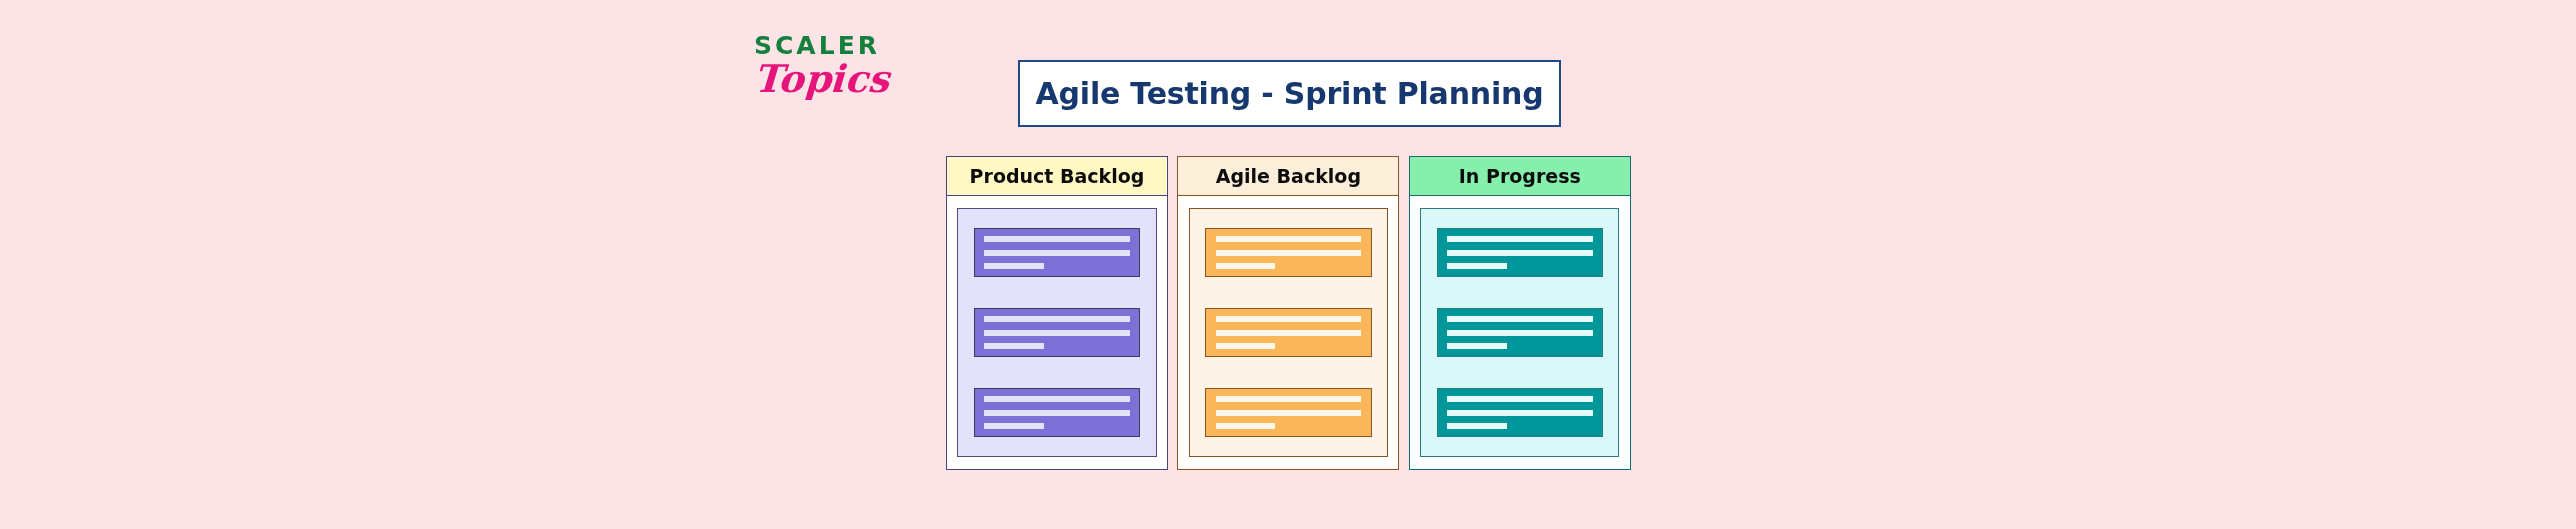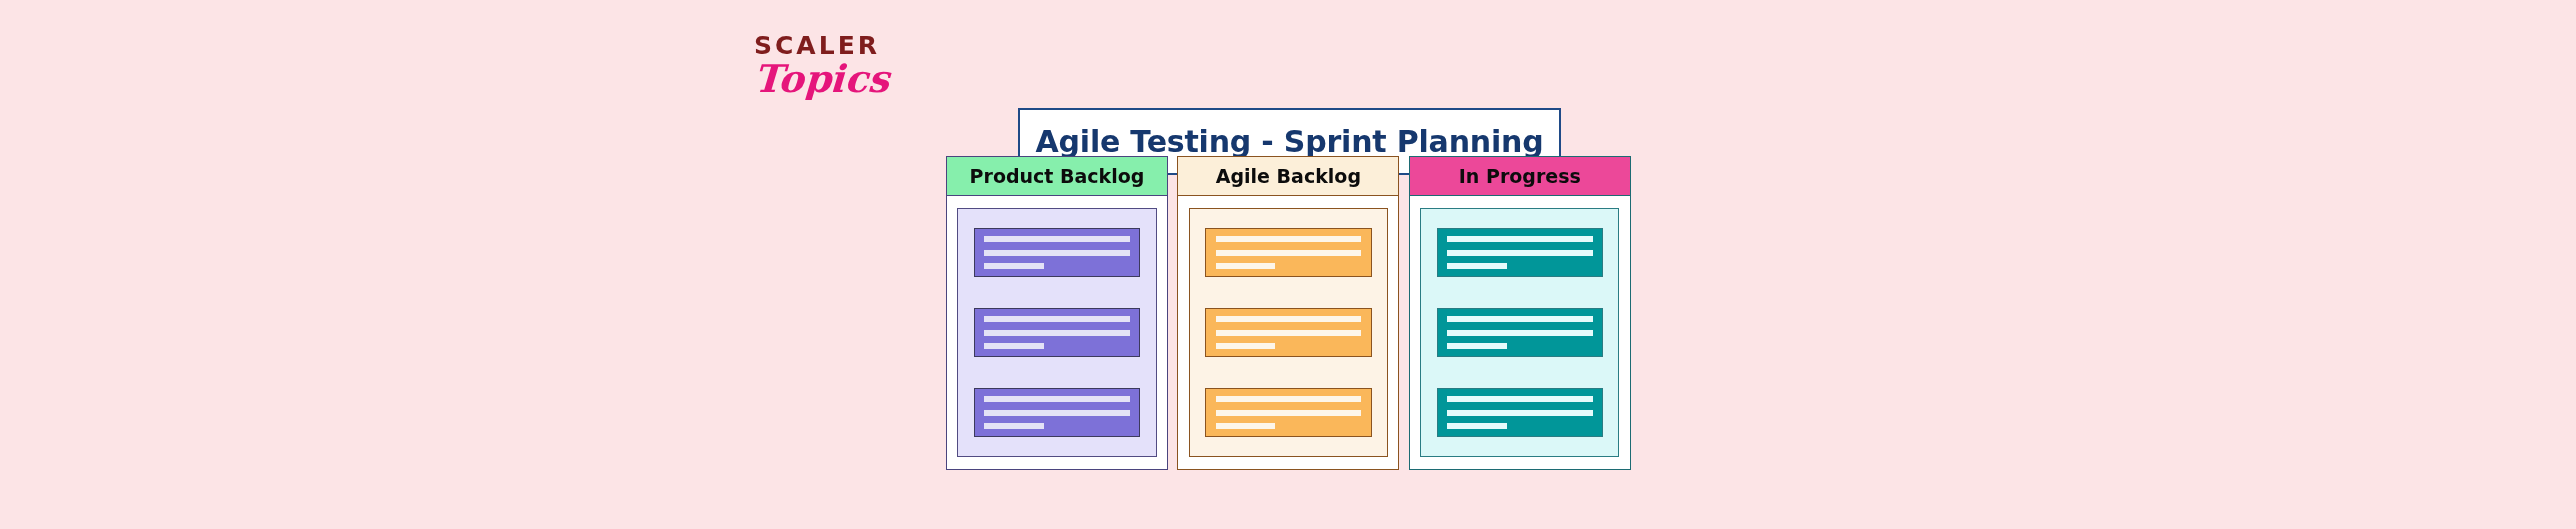--- a/index.html
+++ b/index.html
@@ -24,21 +24,21 @@
     width: 163px;
     height: 86px;
     user-select: none;
   }
   #brand-logo .logo-scaler {
     display: block;
     font-family: "DejaVu Sans", sans-serif;
     font-size: 25px;
     font-weight: 700;
     letter-spacing: 3px;
-    color: #7f1d1d;
+    color: #15803d;
     line-height: 1;
   }
   #brand-logo .logo-topics {
     display: block;
     font-family: "DejaVu Serif", serif;
     font-size: 38px;
     font-weight: 700;
     font-style: italic;
     color: #E5157B;
     line-height: 1;
@@ -53,21 +53,20 @@
     left: 1018px;
     top: 60px;
     width: 543px;
     height: 67px;
     box-sizing: border-box;
     background: #FFFFFF;
     border: 2.6px solid #1F4A87;
     display: flex;
     align-items: center;
     justify-content: center;
-    margin-top: 48px;
   }
   #title-banner .title-text {
     font-family: "DejaVu Sans", sans-serif;
     font-size: 30px;
     font-weight: 700;
     color: #16386E;
     letter-spacing: -0.2px;
     white-space: nowrap;
   }
 
@@ -133,36 +132,36 @@
     flex-direction: column;
     justify-content: space-between;
   }
   .card-line {
     height: 6px;
   }
   .card-line.full  { width: 100%; }
   .card-line.short { width: 41%; }
 
   
-  .col-purple .column-header { background: #86efac; border-color: #4A447E; }
+  .col-purple .column-header { background: #fef9c3; border-color: #4A447E; }
   .col-purple .column-body   { border-color: #4A447E; }
   .col-purple .card-panel    { background: #E4E1FA; border-color: #514B82; }
   .col-purple .task-card     { background: #7D71D8; border-color: #3C3A5C; }
   .col-purple .card-line     { background: #E4E2F6; }
 
   
   .col-orange .column-header { background: #FCEFD9; border-color: #8A5320; }
   .col-orange .column-body   { border-color: #8A5320; }
   .col-orange .card-panel    { background: #FDF3E6; border-color: #8A5320; }
   .col-orange .task-card     { background: #FAB košt; }
   .col-orange .task-card     { background: #FAB75A; border-color: #8A5320; }
   .col-orange .card-line     { background: #FDF6EA; }
 
   
-  .col-teal .column-header { background: #ec4899; border-color: #1C6B73; }
+  .col-teal .column-header { background: #86efac; border-color: #1C6B73; }
   .col-teal .column-body   { border-color: #1C6B73; }
   .col-teal .card-panel    { background: #DBF8F8; border-color: #2A7C83; }
   .col-teal .task-card     { background: #019699; border-color: #2A7C83; }
   .col-teal .card-line     { background: #E6FBFB; }
 </style>
 </head>
 <body>
 
 <div id="brand-logo">
   <span class="logo-scaler">SCALER</span>

